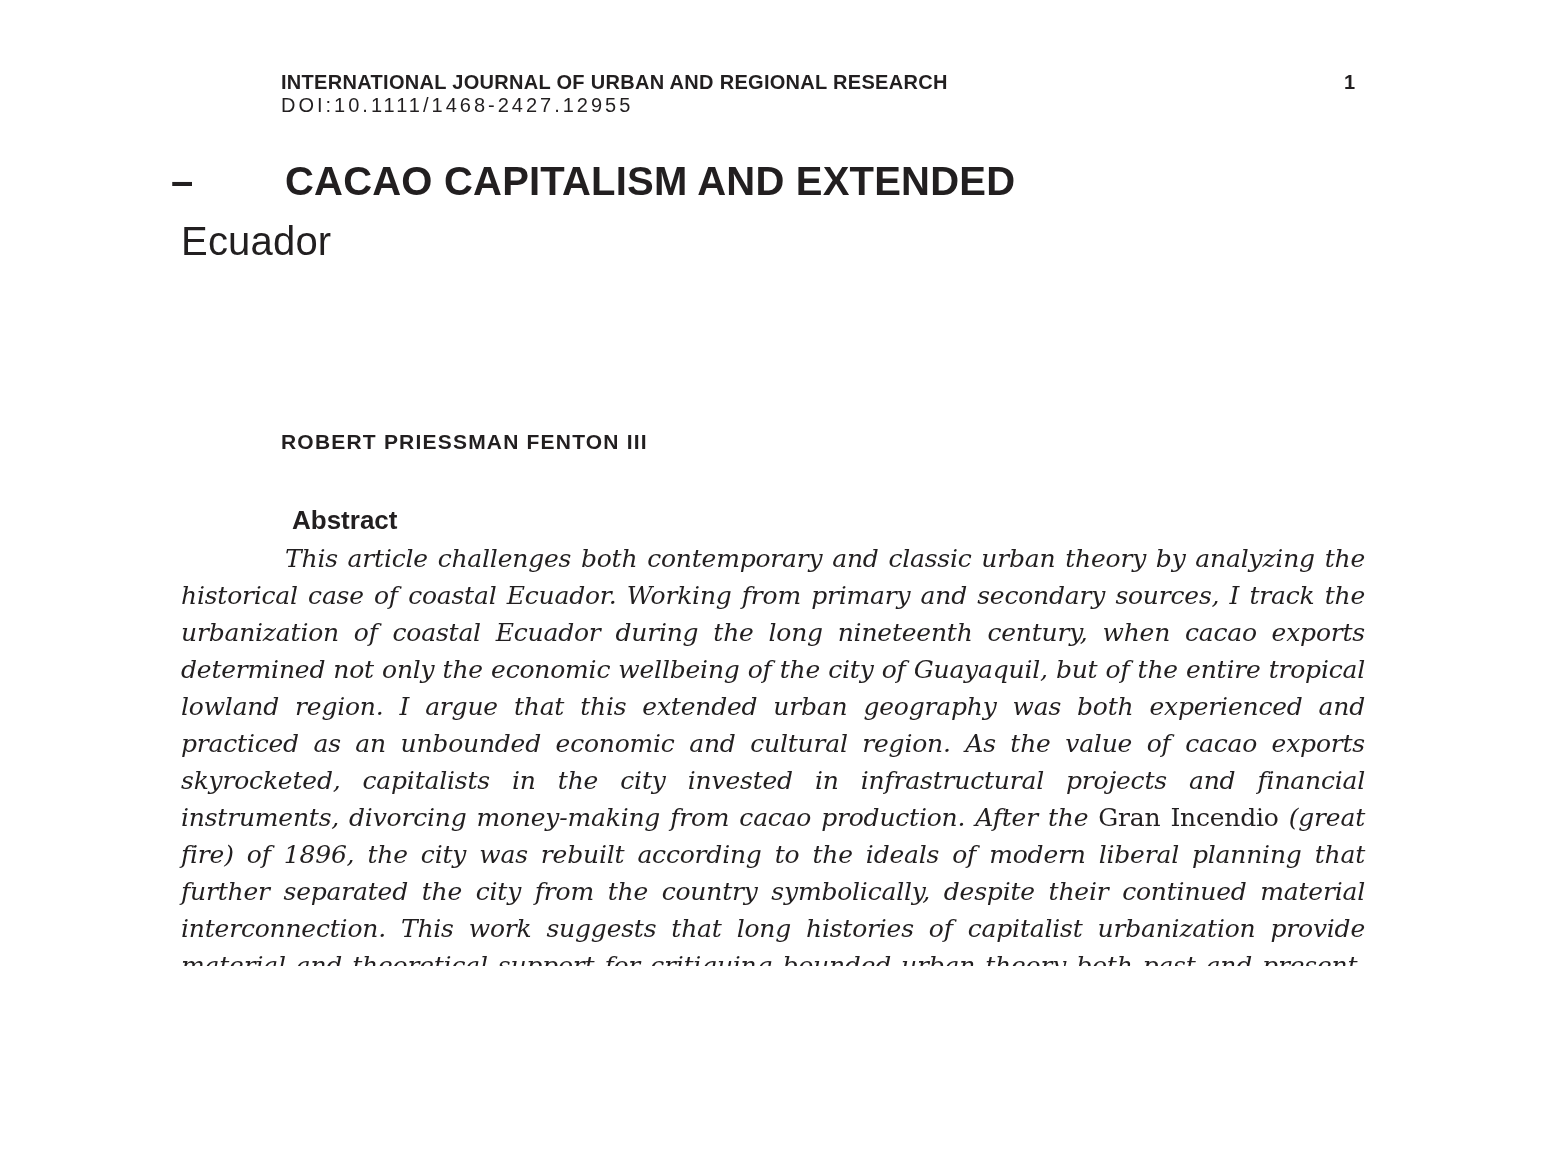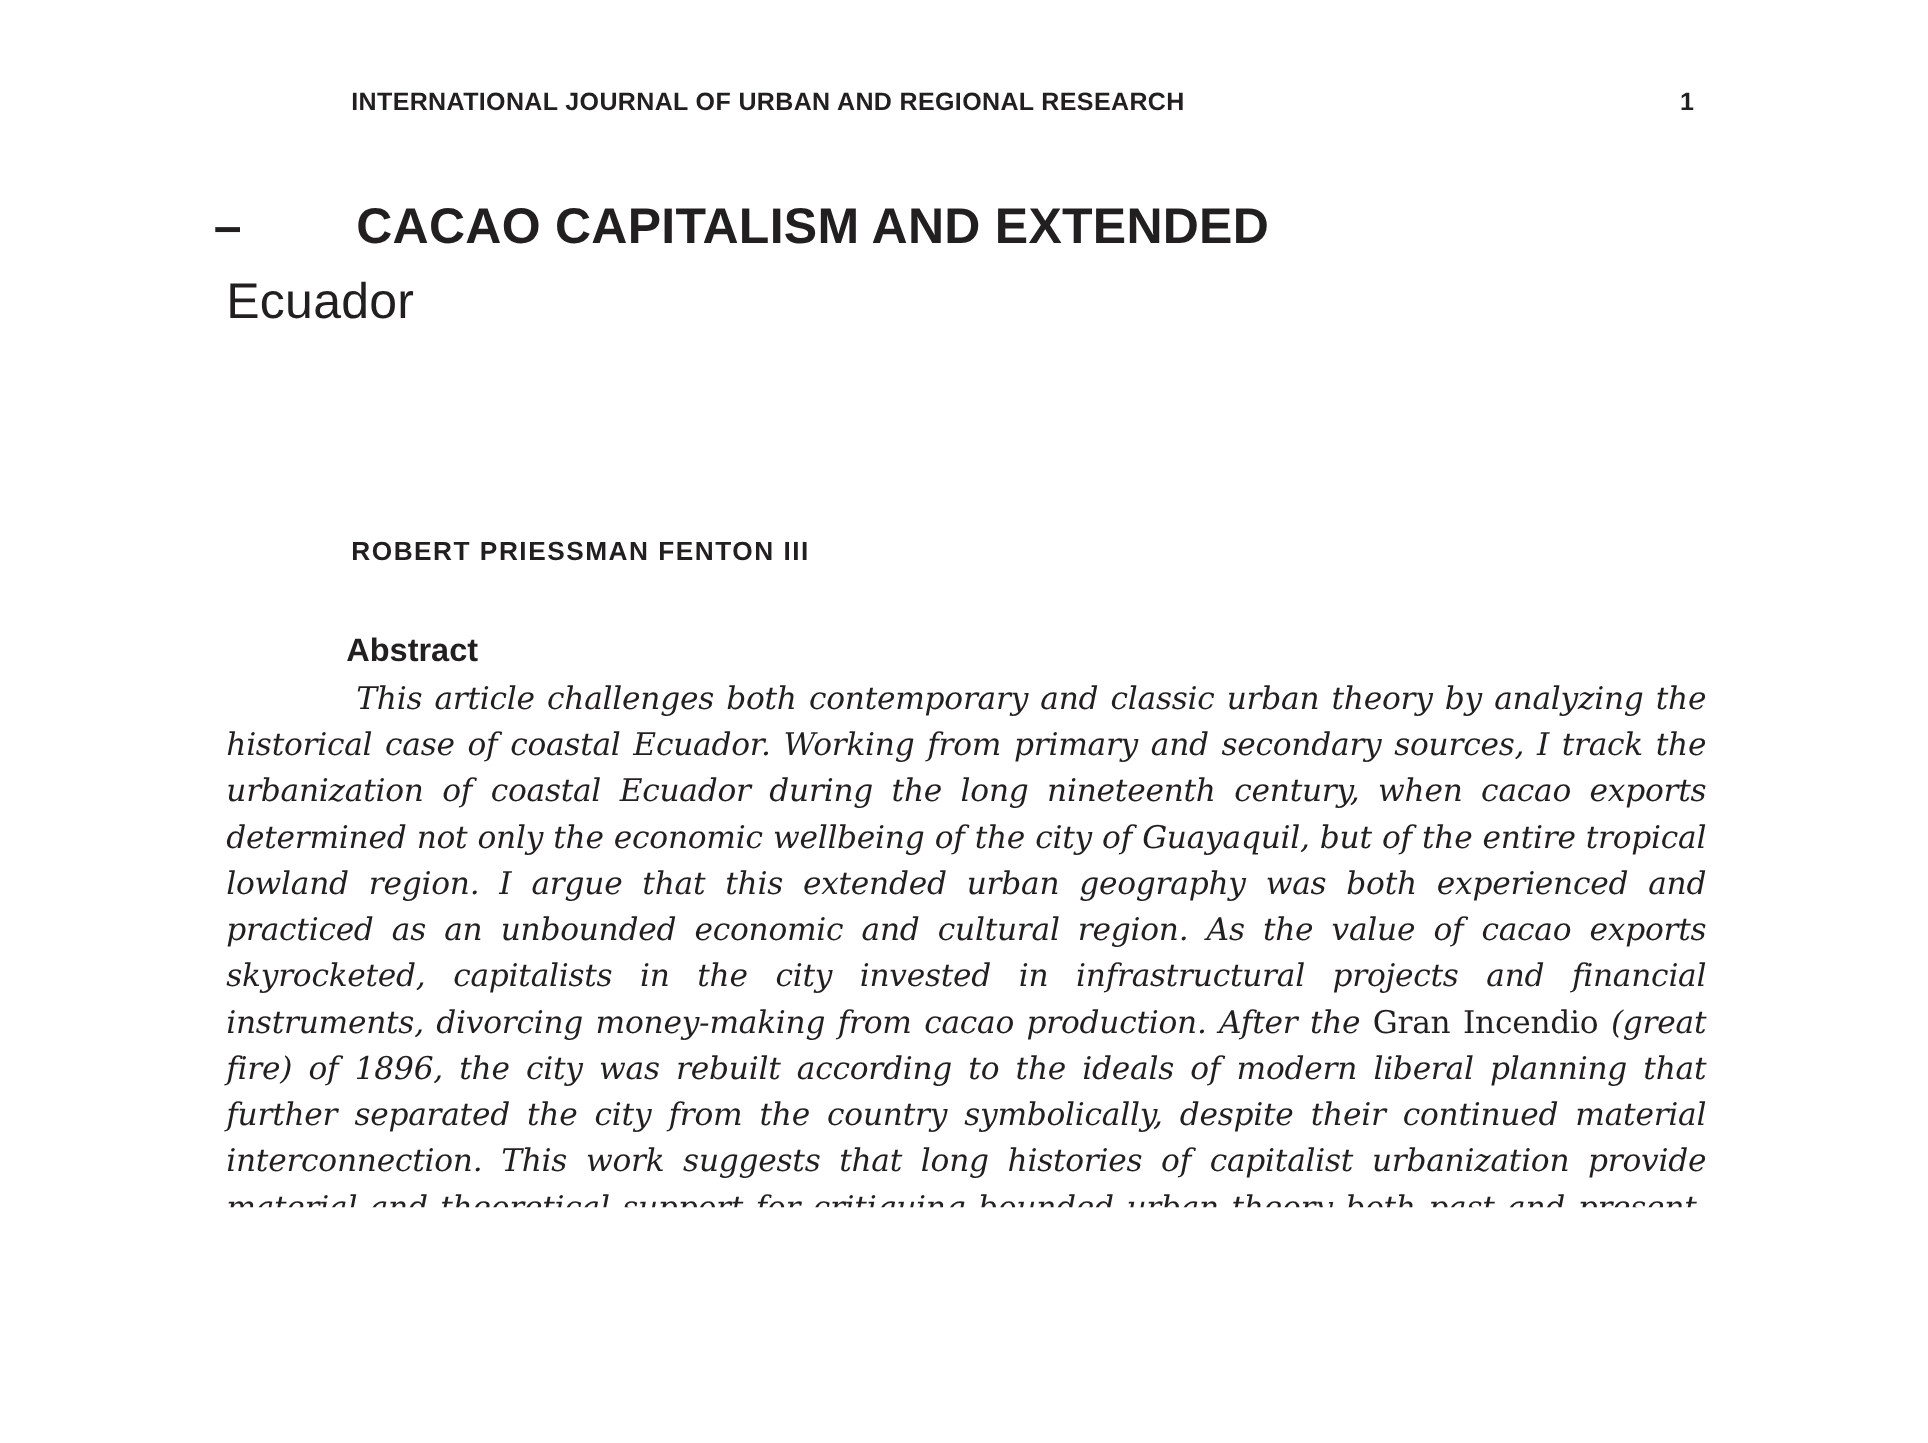--- a/index.html
+++ b/index.html
@@ -65,21 +65,21 @@
     position: absolute;
     left: 281px;
     top: 430px;
     font-size: 21px;
     font-weight: 700;
     letter-spacing: 1.2px;
     white-space: nowrap;
   }
   .abstract-heading {
     position: absolute;
-    left: 277px;
+    left: 292px;
     top: 505px;
     font-size: 26px;
     font-weight: bold;
   }
   .abstract-body {
     position: absolute;
     left: 181px;
     top: 540px;
     width: 1184px;
     font-family: "DejaVu Serif", serif;
@@ -94,20 +94,21 @@
 </style>
 </head>
 <body>
 
 <div class="page">
 
   <div class="running-head">INTERNATIONAL JOURNAL OF URBAN AND REGIONAL RESEARCH</div>
 
   <div class="page-number">1</div>
 
+  <div class="doi-line">DOI:10.1111/1468-2427.12955</div>
 
   <div class="title-block">
     <span class="title-dash">–</span>
     <div class="title-line first">
       <span class="title-bold">CACAO CAPITALISM AND EXTENDED</span><span class="title-regular"></span>
     </div>
     <div class="title-line">
       <span class="title-bold"></span><span class="title-regular">Ecuador</span>
     </div>
   </div>

